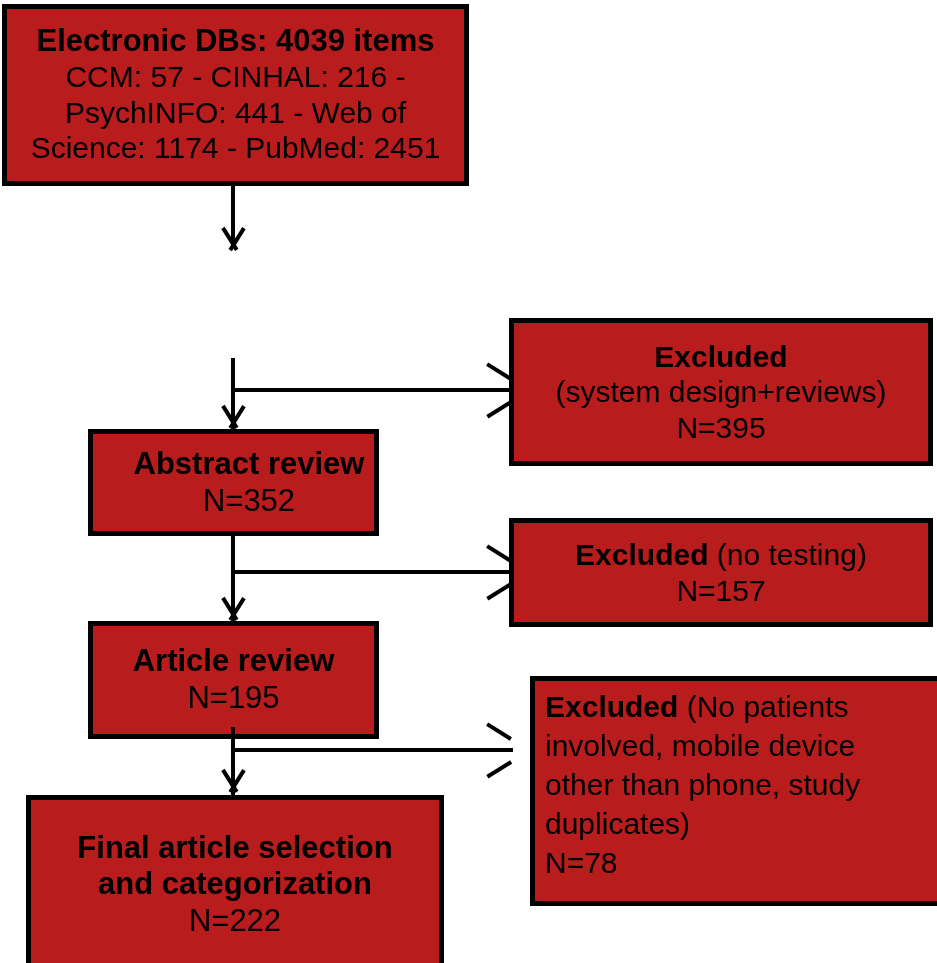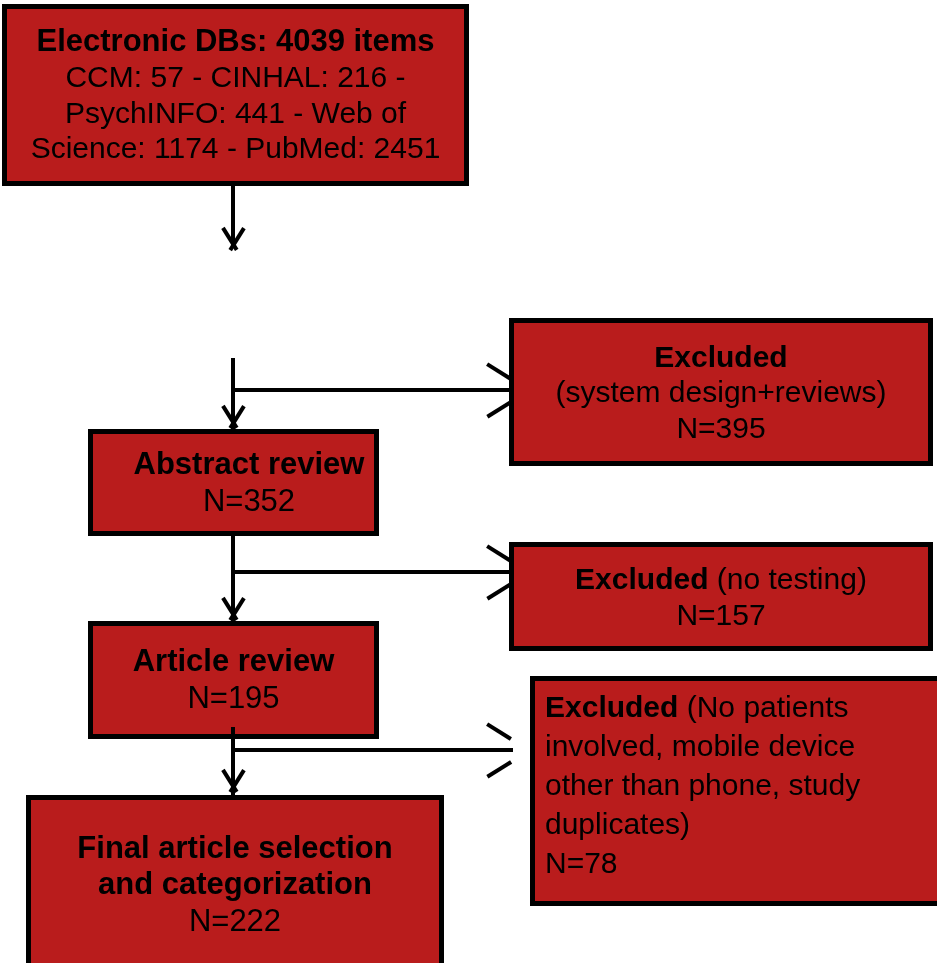--- a/index.html
+++ b/index.html
@@ -67,21 +67,21 @@
   #box-final {
     left: 26px; top: 795px; width: 418px; height: 179px;
     font-size: 31px;
   }
 
   #box-excluded-1 {
     left: 509px; top: 318px; width: 424px; height: 148px;
     font-size: 30px;
   }
   #box-excluded-2 {
-    left: 509px; top: 542px; width: 424px; height: 109px;
+    left: 509px; top: 518px; width: 424px; height: 109px;
     font-size: 30px;
   }
   #box-excluded-3 {
     left: 509px; top: 676px; width: 424px; height: 230px;
     font-size: 30px;
     padding: 6px 8px 6px 10px;
     line-height: 1.30;
   }
 
   

